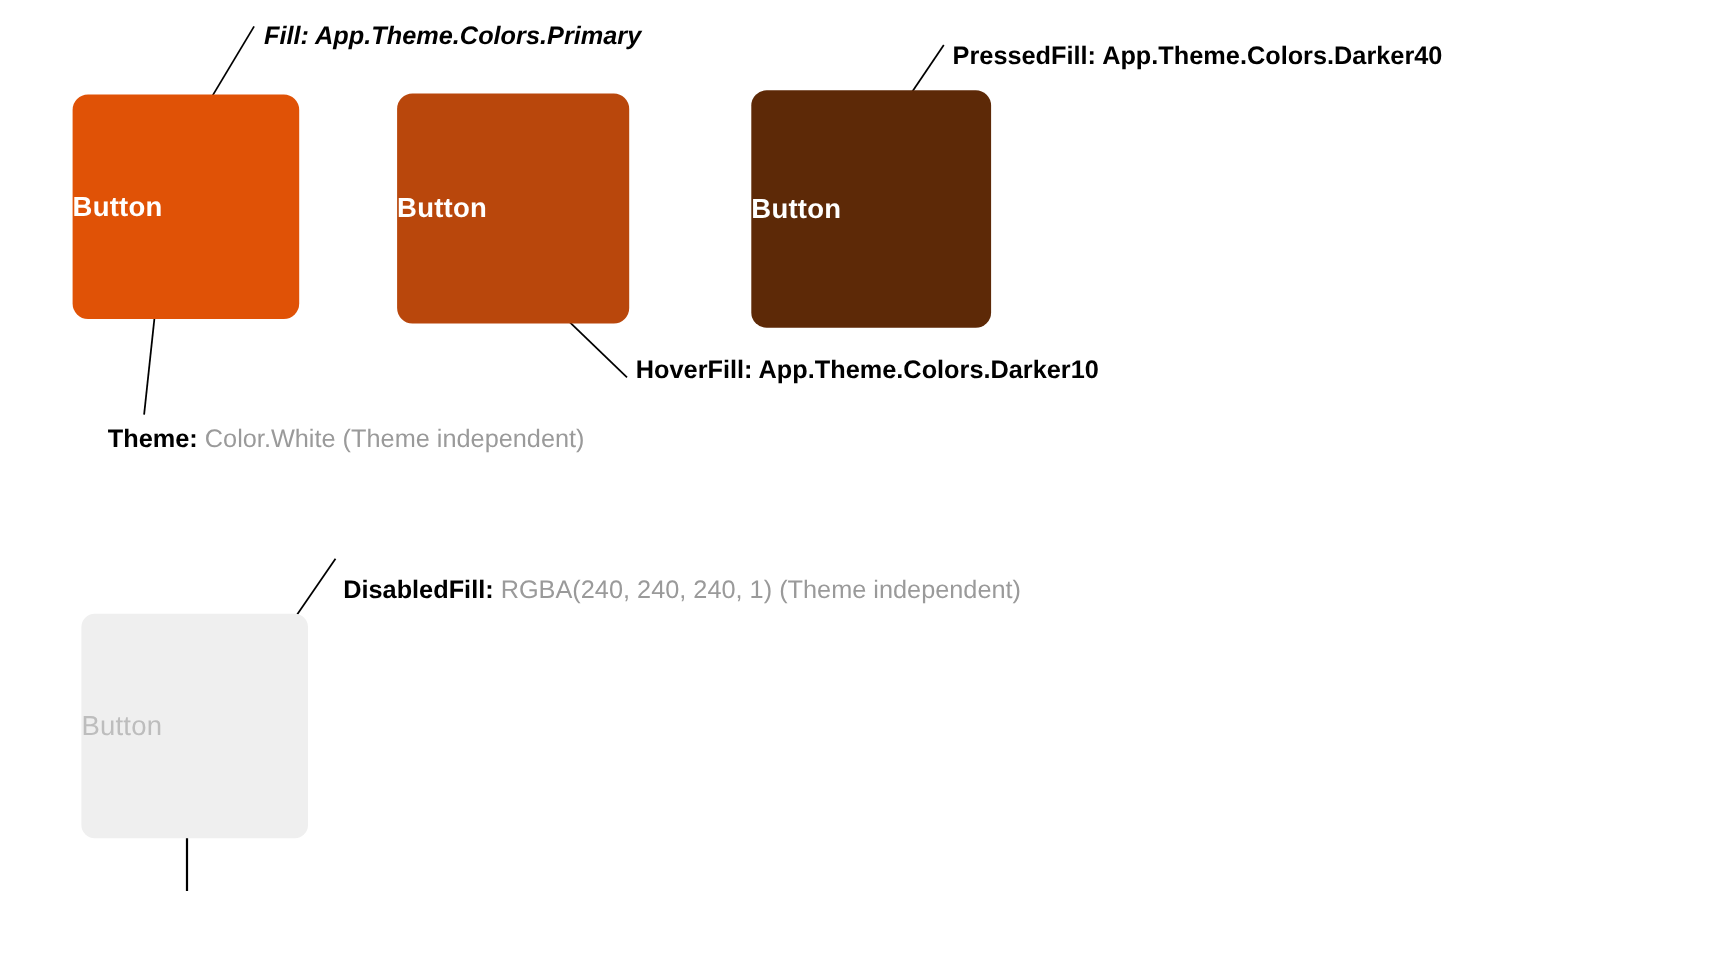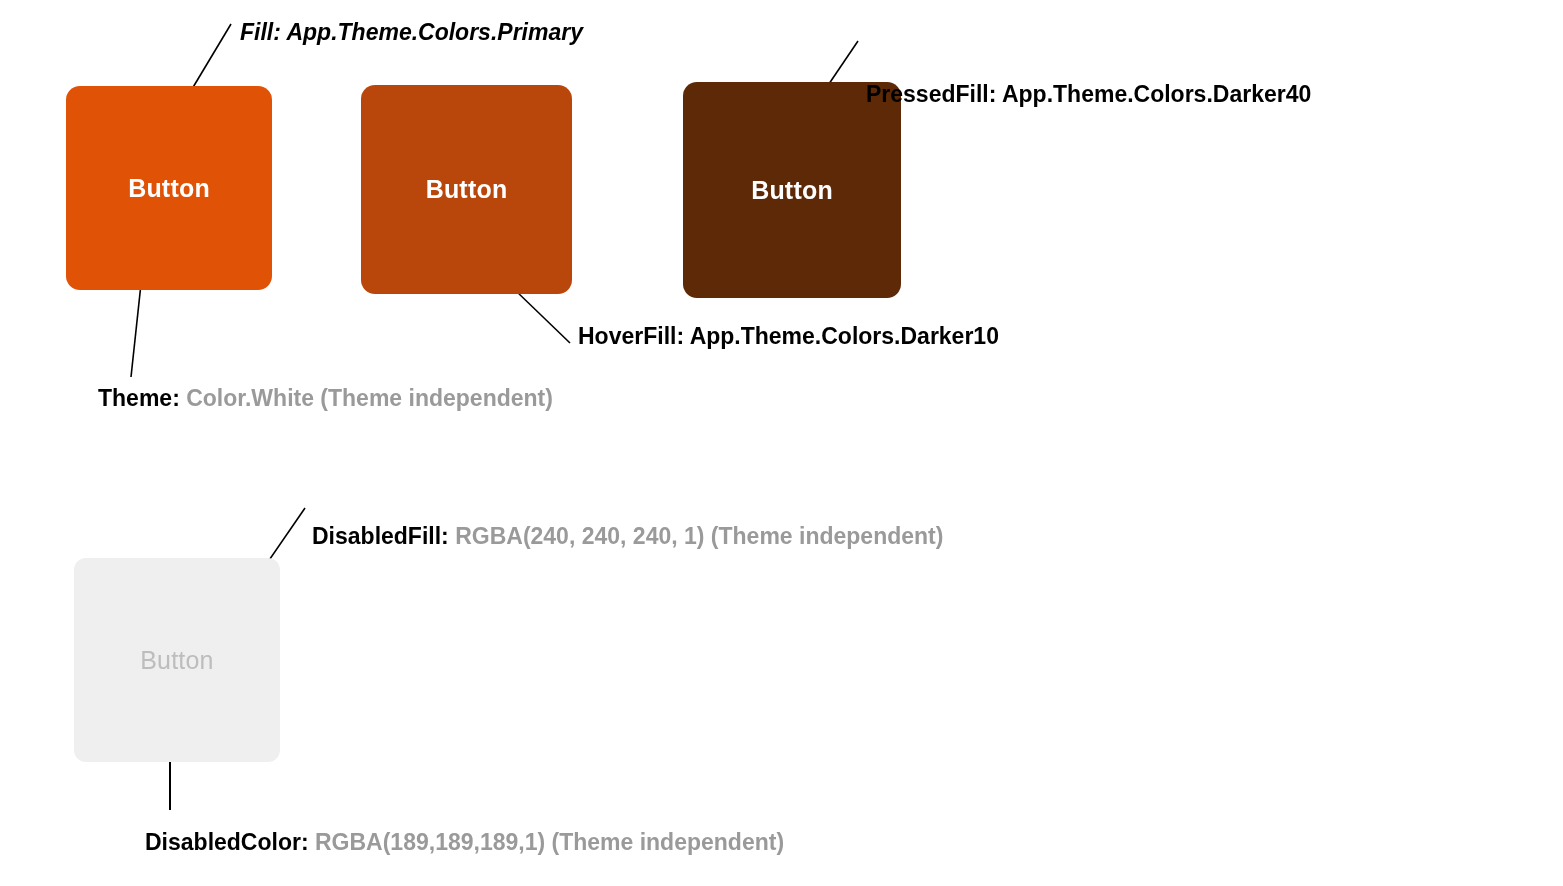--- a/index.html
+++ b/index.html
@@ -18,21 +18,21 @@
     height: 886px;
     background: #ffffff;
     overflow: hidden;
   }
 
   
   .btn {
     position: absolute;
     display: flex;
     align-items: center;
-    justify-content: center;
+    justify-content: flex-start;
     border-radius: 14px;
     box-sizing: border-box;
     user-select: none;
   }
   .btn .btn-label {
     font-size: 25px;
     font-weight: 700;
     letter-spacing: .2px;
     line-height: 1;
   }
@@ -59,26 +59,26 @@
   }
   .anno .sep {
     font-weight: 700;
     color: #000000;
   }
   .anno .val-dark {
     font-weight: 700;
     color: #000000;
   }
   .anno .val-grey {
-    font-weight: 700;
+    font-weight: 400;
     color: #9a9a9a;
   }
 
   #anno-fill         { left: 240px; top: 20px;  font-size: 23px; font-style: italic; }
-  #anno-pressedfill  { left: 866px; top: 38px;  font-size: 23px; margin-top: 44px; }
+  #anno-pressedfill  { left: 866px; top: 38px;  font-size: 23px; }
   #anno-hoverfill    { left: 578px; top: 324px; font-size: 23px; text-align: right; }
   #anno-color        { left: 98px;  top: 386px; font-size: 23px; }
   #anno-disabledfill { left: 312px; top: 524px; font-size: 23px; }
   #anno-disabledcolor{ left: 145px; top: 830px; font-size: 23px; }
 
   
   #leaders {
     position: absolute;
     left: 0;
     top: 0;
@@ -130,17 +130,14 @@
   </div>
 
   <div class="anno" id="anno-color">
     <span class="key">Theme</span><span class="sep">: </span><span class="val-grey">Color.White (Theme independent)</span>
   </div>
 
   <div class="anno" id="anno-disabledfill">
     <span class="key">DisabledFill</span><span class="sep">: </span><span class="val-grey">RGBA(240, 240, 240, 1) (Theme independent)</span>
   </div>
 
-  <div class="anno" id="anno-disabledcolor">
-    <span class="key">DisabledColor</span><span class="sep">: </span><span class="val-grey">RGBA(189,189,189,1) (Theme independent)</span>
-  </div>
 
 </div>
 
 </body></html>

